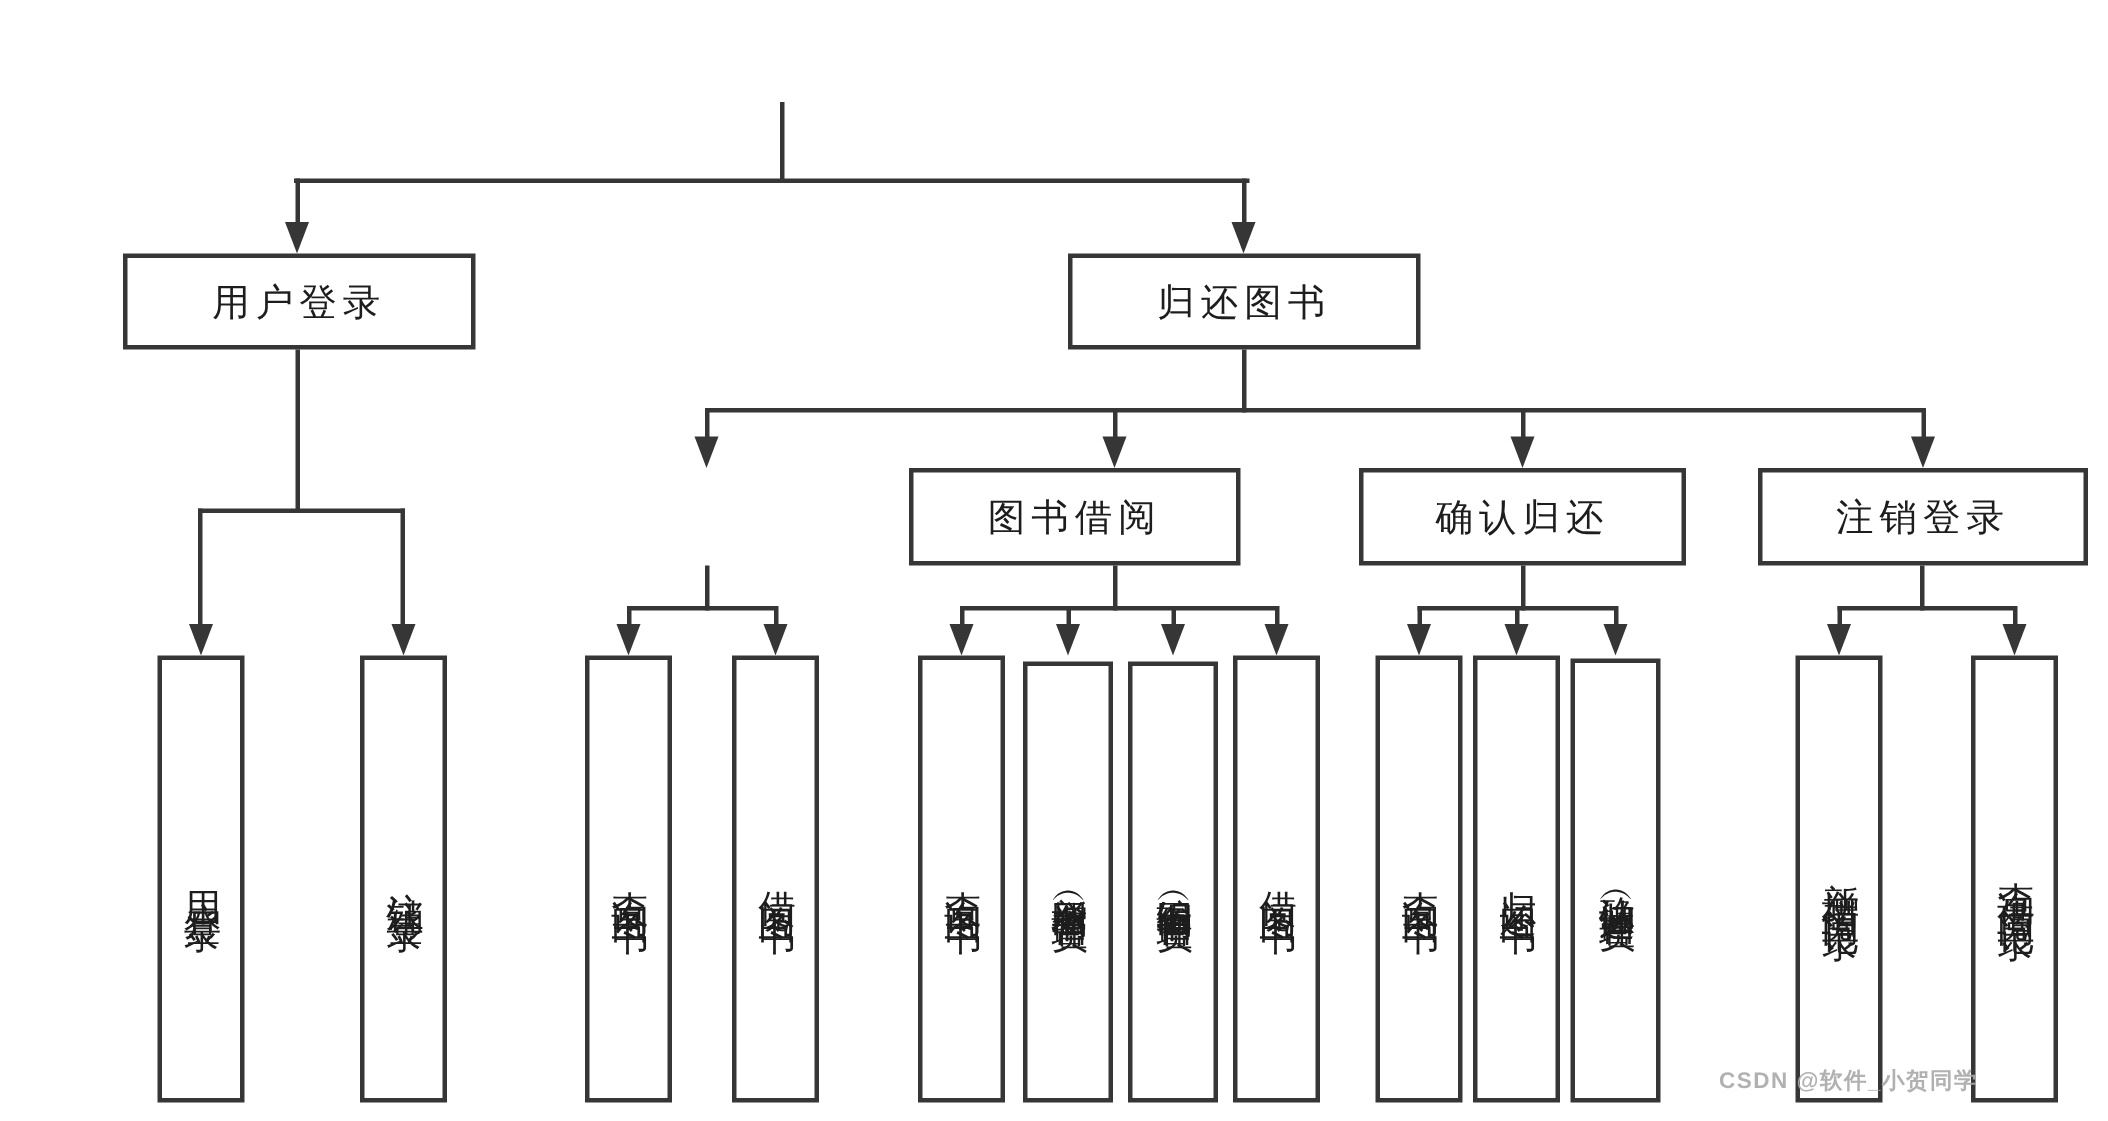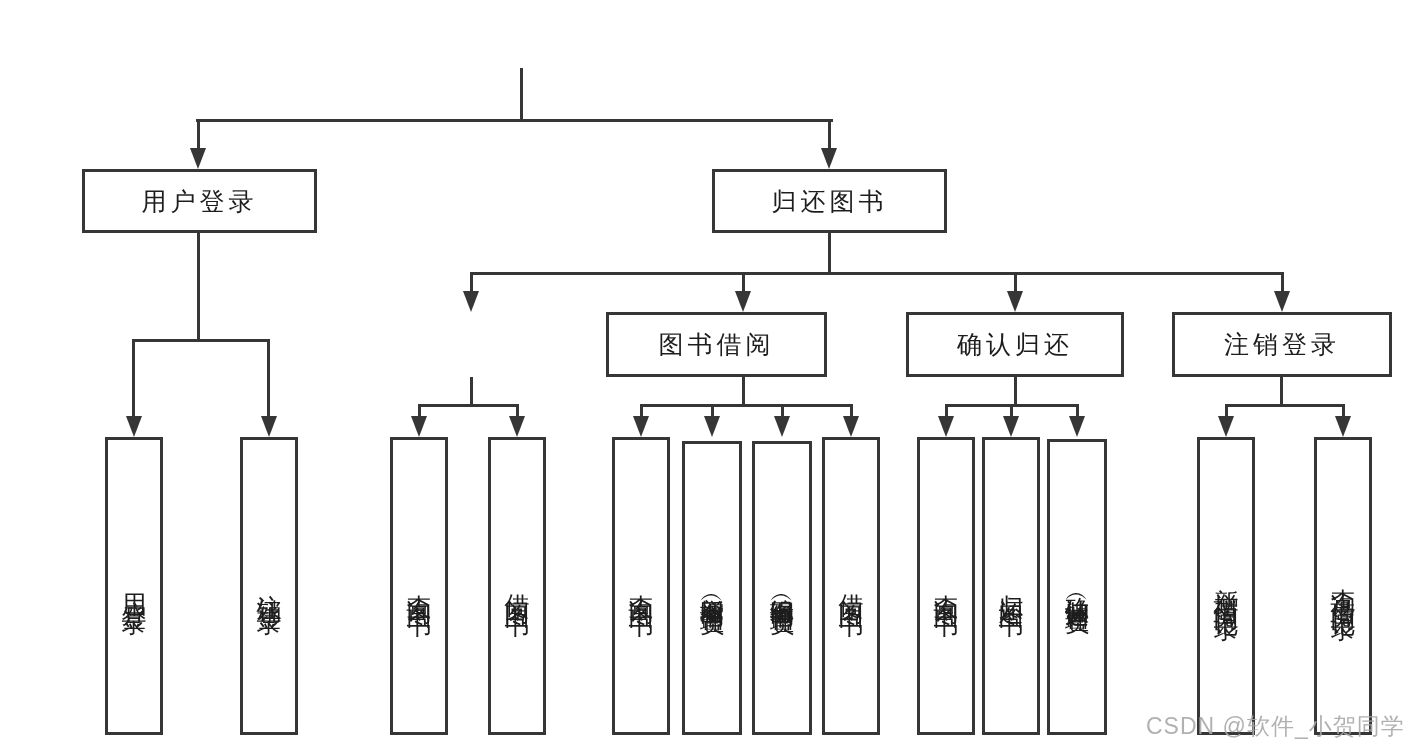--- a/index.html
+++ b/index.html
@@ -52,26 +52,27 @@
   .hline{position:absolute;height:3px;background:var(--line);}
   .ahead{
     position:absolute;width:0;height:0;
     border-left:8px solid transparent;
     border-right:8px solid transparent;
     border-top:21px solid var(--line);
   }
   .watermark{
     position:absolute;
     left:1146px;top:711px;
-    font-size:23px;
+    font-size:15px;
     color:var(--wm);
     letter-spacing:1px;
     white-space:nowrap;
     z-index:5;
     opacity:.9;
+    font-weight:bold;
   }
 </style>
 </head>
 <body>
 
 <div class="canvas">
 
 
   <div class="vline" style="left:520px;top:68px;height:54px"></div>
   <div class="hline" style="left:196px;top:119px;width:637px"></div>

